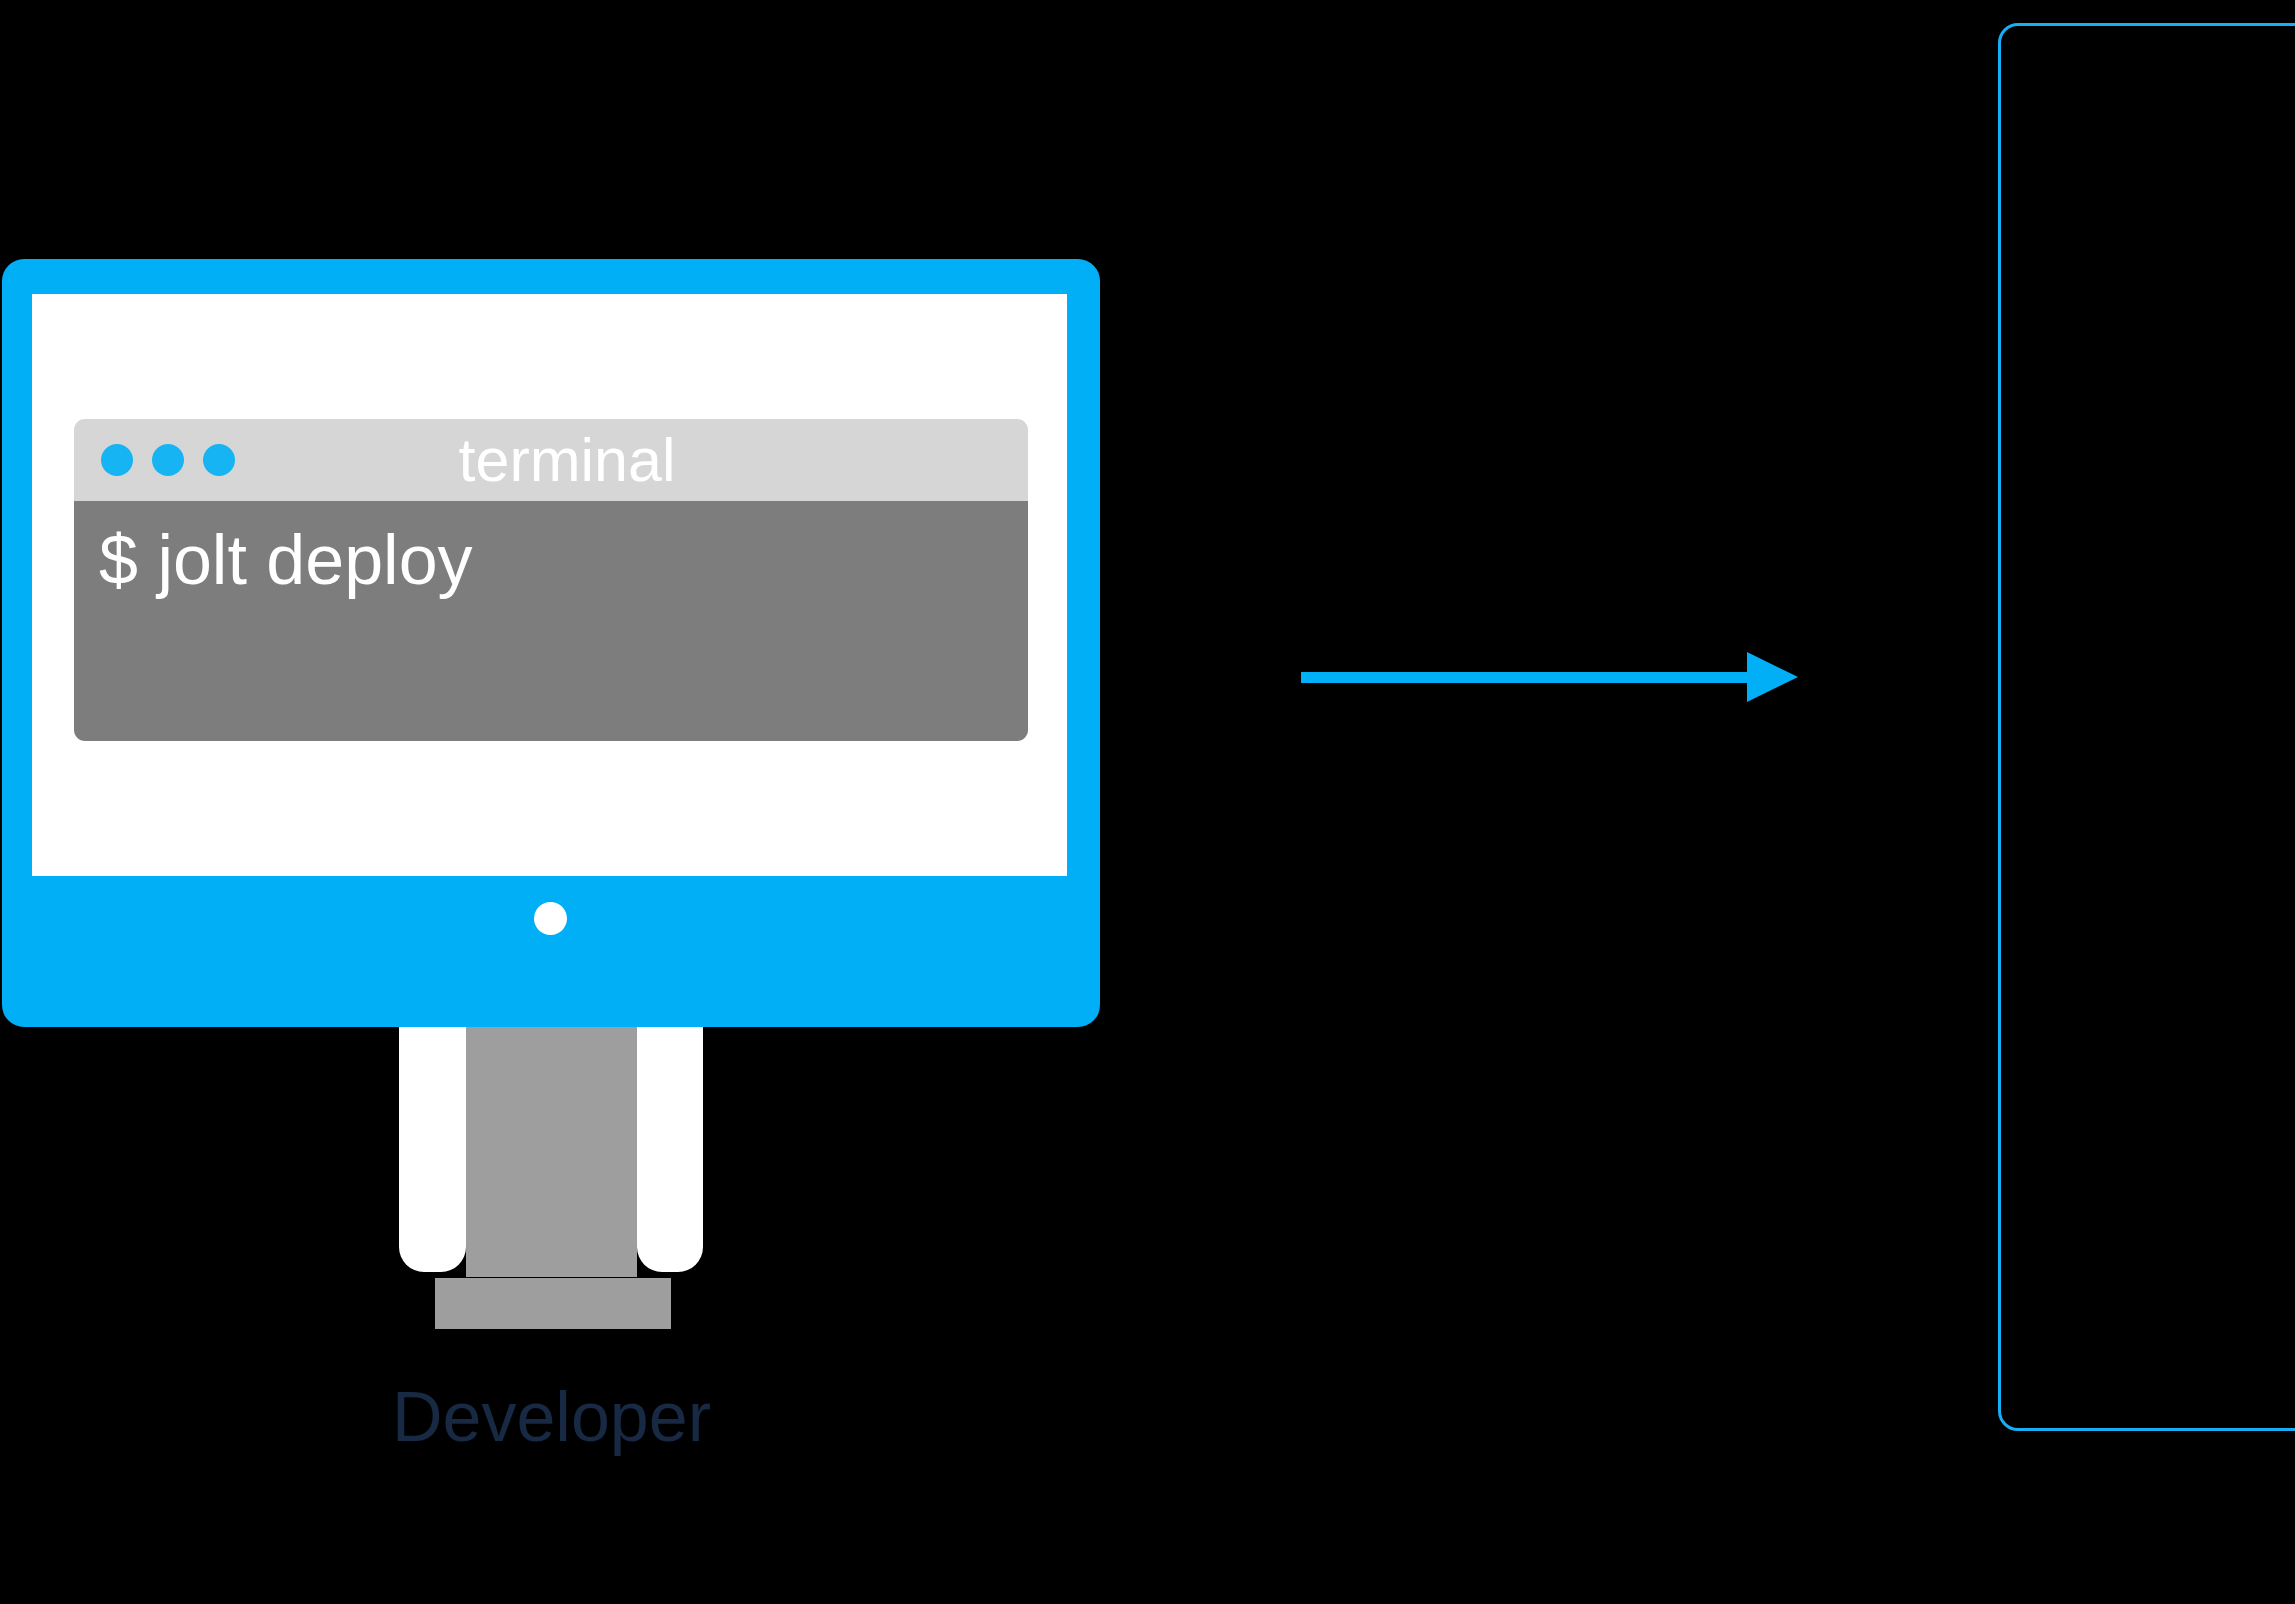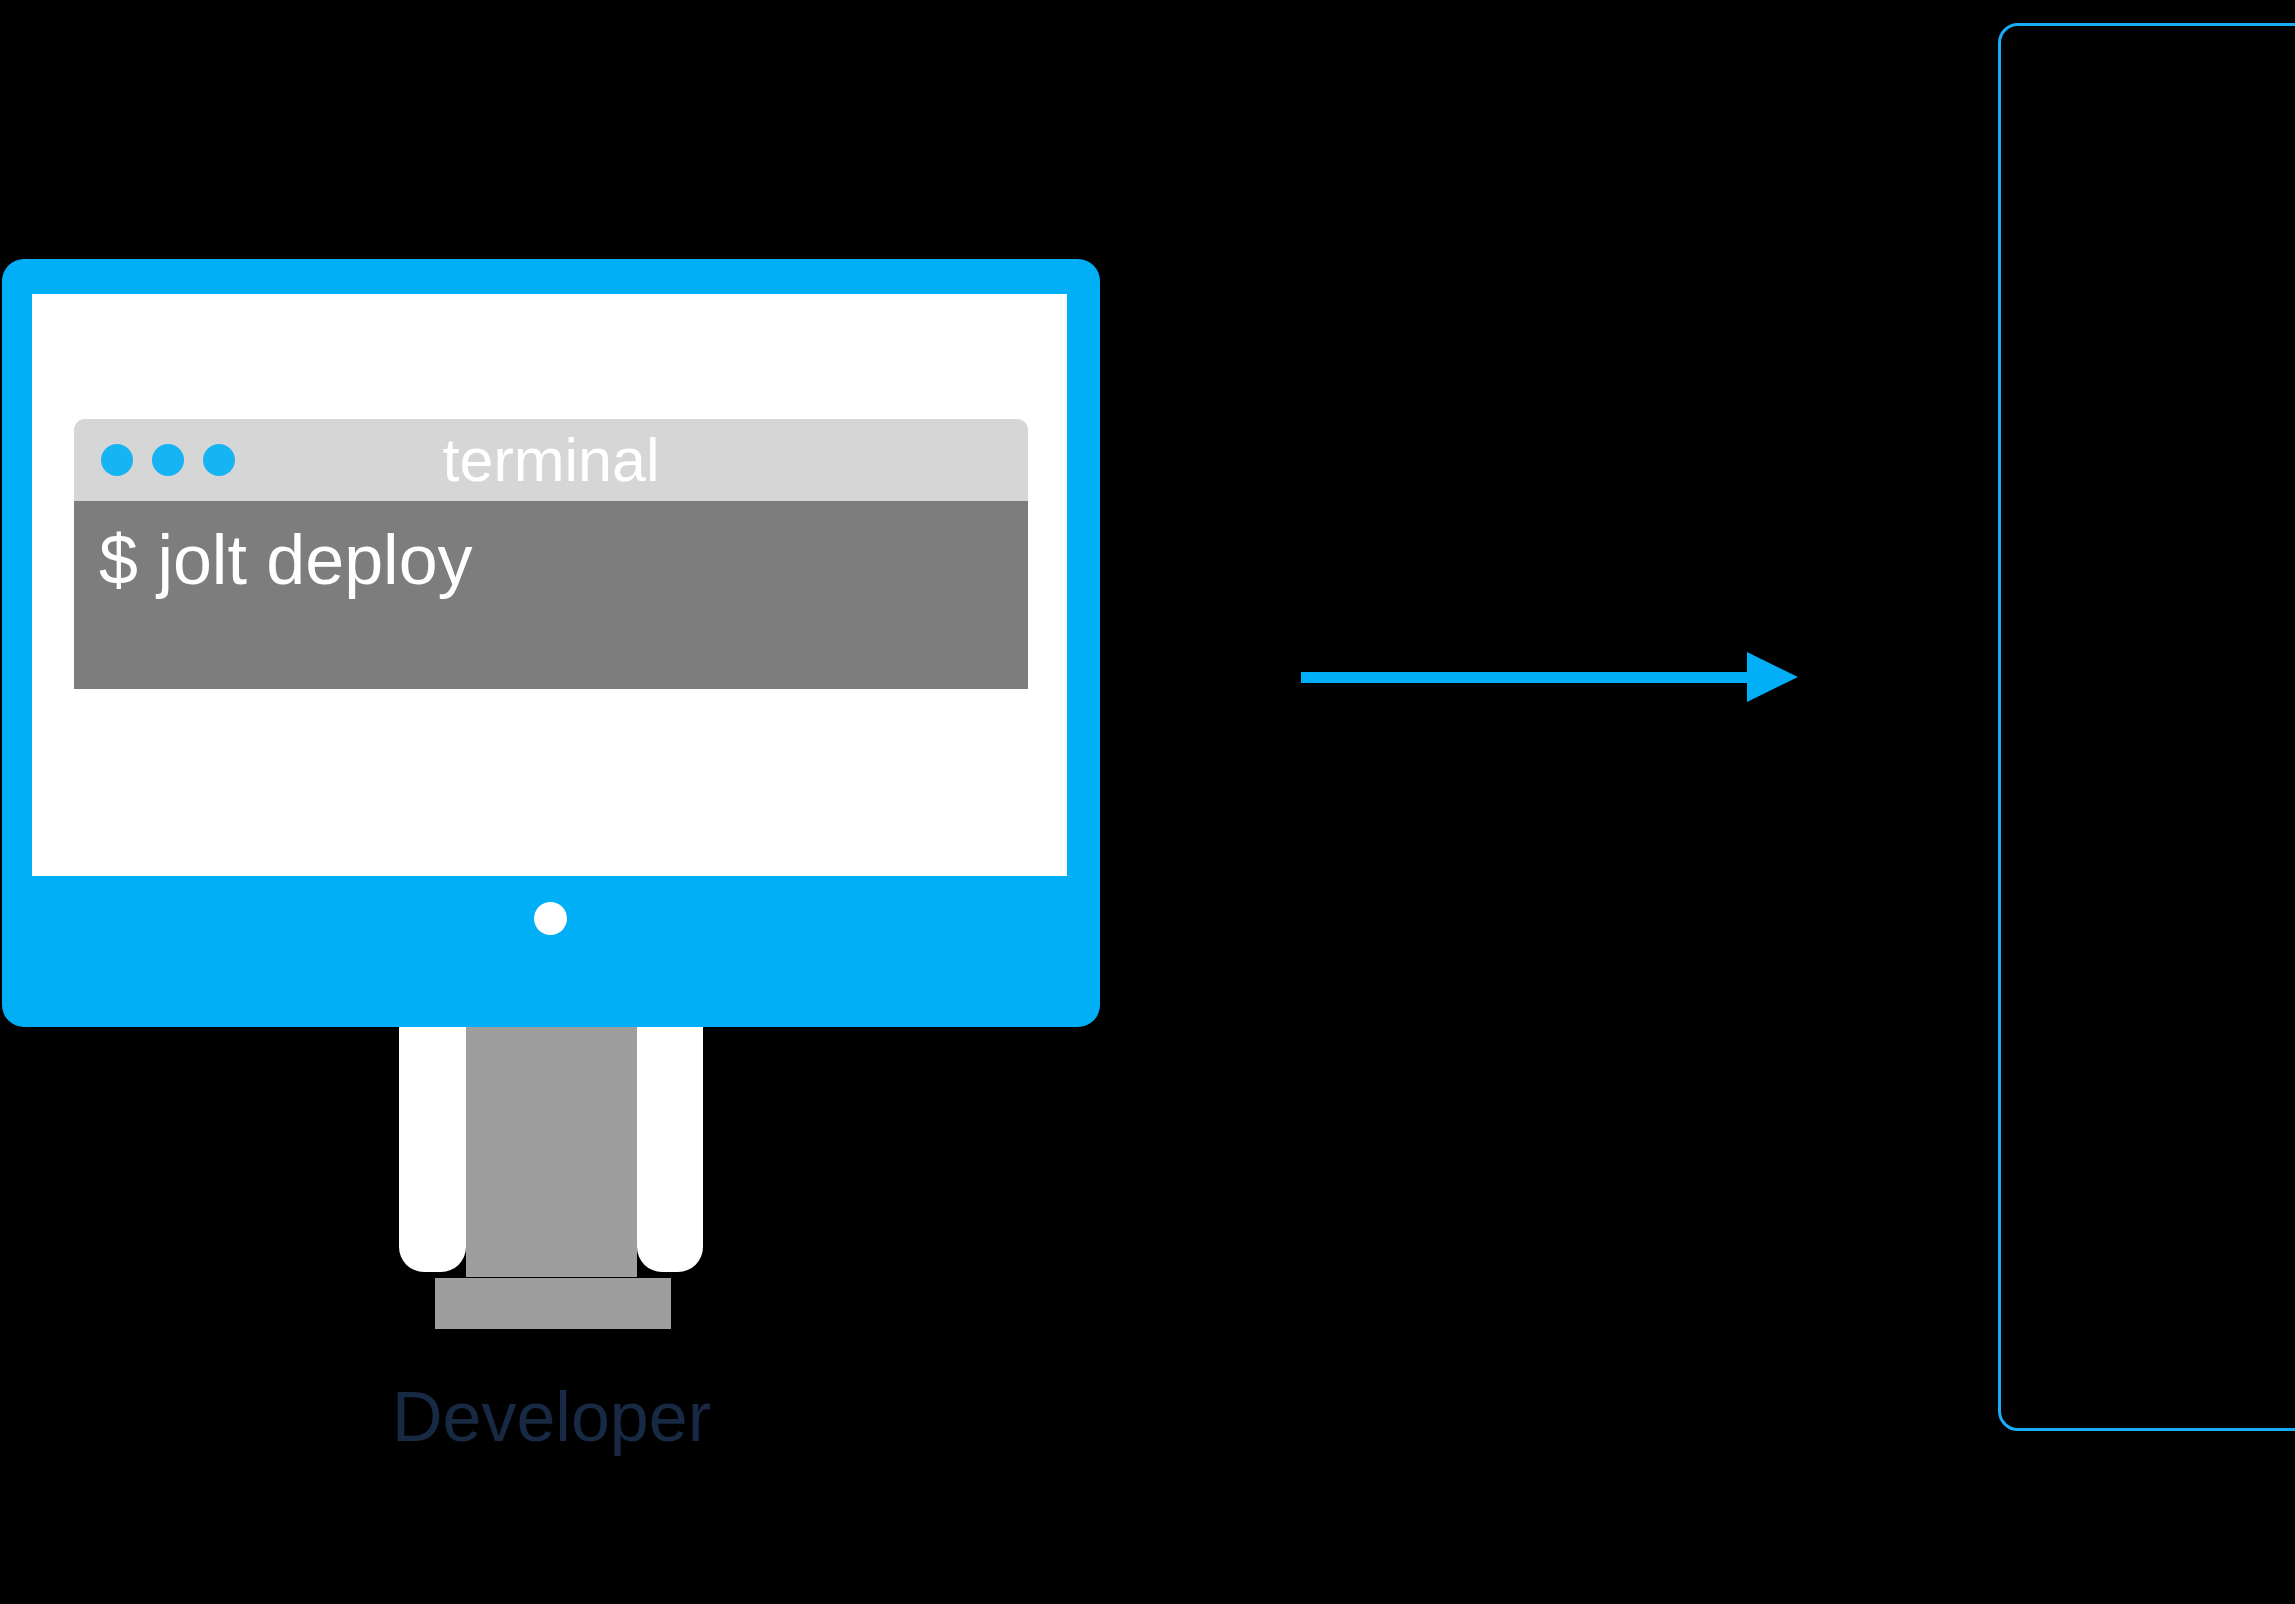--- a/index.html
+++ b/index.html
@@ -35,21 +35,21 @@
     padding-left: 27px;
   }
   .window-dots { display: flex; gap: 19px; }
   .window-dot { width: 32px; height: 32px; border-radius: 50%; background: #17B4F4; }
   .terminal-title {
     position: absolute; left: 0; top: 0; width: 100%; height: 82px;
     line-height: 82px; text-align: center;
     font-size: 61px; color: #fff; font-weight: 400;
   }
   .terminal-body {
-    height: 188px;
+    height: 240px;
     background: #7D7D7D;
     padding: 19px 0 0 25px;
   }
   .terminal-command {
     font-size: 70px; color: #fff; white-space: pre;
   }
   .camera-dot {
     left: 534px; top: 902px; width: 33px; height: 33px;
     border-radius: 50%; background: #fff;
   }
@@ -89,21 +89,21 @@
 
 <div class="abs monitor-screen" style="background: rgb(255, 255, 255);"></div>
 
 <div class="abs terminal-window">
   <div class="terminal-titlebar" style="background: rgb(214, 214, 214);">
     <div class="window-dots">
       <div class="window-dot" style="background: rgb(23, 180, 244);"></div>
       <div class="window-dot" style="background: rgb(23, 180, 244);"></div>
       <div class="window-dot" style="background: rgb(23, 180, 244);"></div>
     </div>
-    <div class="terminal-title" style="color: rgb(255, 255, 255);">terminal</div>
+    <div class="terminal-title" style="color: rgb(255, 255, 255); margin-left: 16px;">terminal</div>
   </div>
   <div class="terminal-body" style="background: rgb(125, 125, 125);">
     <div class="terminal-command" style="color: rgb(255, 255, 255);">$ jolt deploy</div>
   </div>
 </div>
 
 <div class="abs camera-dot" style="background: rgb(255, 255, 255);"></div>
 
 <div class="abs stand-neck-gray" style="background: rgb(158, 158, 158);"></div>
 <div class="abs stand-bar-left"></div>

